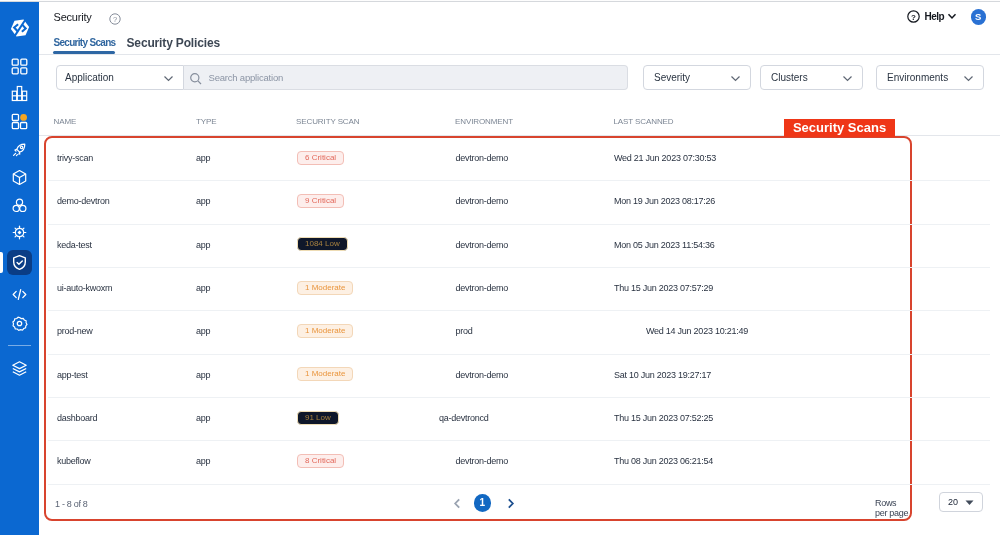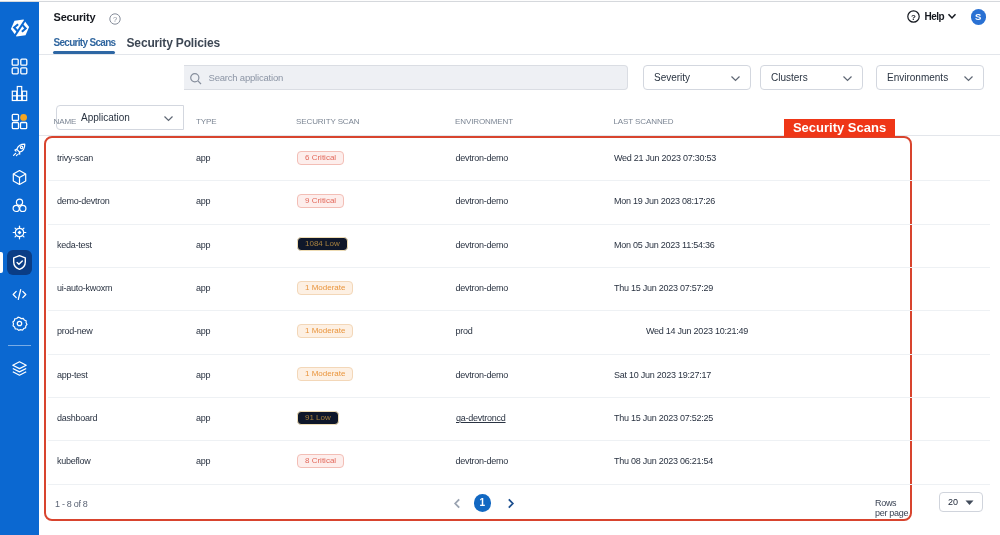--- a/index.html
+++ b/index.html
@@ -135,21 +135,21 @@
 
     <svg class="ic" style="top:357.5px;" width="17" height="17" viewBox="0 0 17 17">
       <g fill="none" stroke="#fff" stroke-width="1.25" stroke-linejoin="round">
         <path d="M8.5,1.8 L15.2,5.2 L8.5,8.6 L1.8,5.2 Z"></path>
         <path d="M1.8,8.5 L8.5,11.9 L15.2,8.5"></path>
         <path d="M1.8,11.8 L8.5,15.2 L15.2,11.8"></path>
       </g>
     </svg>
   </div>
 
-  <div class="abs" style="left:53.5px;top:12px;font-size:11px;font-weight:700;color:#16191f;letter-spacing:-0.2px;line-height:11px;">Security</div>
+  <div class="abs" style="left:53.5px;top:12px;font-size:11px;font-weight:400;color:#16191f;letter-spacing:-0.2px;line-height:11px;">Security</div>
   <svg class="abs" style="left:109px;top:13px;" width="12" height="12" viewBox="0 0 12 12">
     <circle cx="6" cy="6" r="5.2" fill="none" stroke="#878e9b" stroke-width="1"></circle>
     <text x="6" y="8.8" text-anchor="middle" font-size="7.5" fill="#878e9b" font-family="Liberation Sans">?</text>
   </svg>
 
   <svg class="abs" style="left:906.5px;top:10px;" width="13" height="13" viewBox="0 0 13 13">
     <circle cx="6.5" cy="6.5" r="5.7" fill="none" stroke="#14181f" stroke-width="1.2"></circle>
     <text x="6.5" y="9.6" text-anchor="middle" font-size="8" font-weight="bold" fill="#14181f" font-family="Liberation Sans">?</text>
   </svg>
   <div class="abs" style="left:924.5px;top:11.5px;font-size:10px;font-weight:700;color:#14181f;letter-spacing:-0.5px;line-height:10px;">Help</div>
@@ -157,21 +157,21 @@
     <path d="M1.5,1.2 L5,5 L8.5,1.2" fill="none" stroke="#14181f" stroke-width="1.5"></path>
   </svg>
   <div class="abs" style="left:970.5px;top:9px;width:15.5px;height:15.5px;border-radius:50%;background:#2a71d3;color:#fff;font-size:9.5px;font-weight:700;text-align:center;line-height:15.5px;">S</div>
 
   <div class="abs" style="left:53.5px;top:37.5px;font-size:10px;font-weight:700;color:#30669f;letter-spacing:-0.7px;line-height:10px;">Security Scans</div>
   <div class="abs" style="left:126.5px;top:38px;font-size:12px;font-weight:700;color:#3d4754;letter-spacing:-0.15px;line-height:10px;">Security Policies</div>
   <div class="abs" style="left:39px;top:54px;width:961px;height:1px;background:#e3e6eb;"></div>
   <div class="abs" style="left:53px;top:51px;width:62px;height:3px;background:#2e67a4;border-radius:2px;"></div>
 
   <div class="abs" style="left:184px;top:65px;width:444px;height:25px;border:1px solid #dadde3;border-left:none;border-radius:0 4px 4px 0;background:#eef0f4;"></div>
-  <div class="abs" style="left:56px;top:65px;width:128px;height:25px;border:1px solid #d3d7df;border-radius:4px 0 0 4px;background:#fff;font-size:10px;color:#2a3442;line-height:23px;padding-left:24px;margin-top:40px;">Application
+  <div class="abs" style="left:56px;top:65px;width:128px;height:25px;border:1px solid #d3d7df;border-radius:4px 0 0 4px;background:#fff;font-size:10px;color:#2a3442;line-height:23px;padding-left:8px;">Application
     <svg class="abs" style="right:9px;top:8.5px;" width="11" height="8" viewBox="0 0 11 8">
         <path d="M1.5,1.5 L5.5,5.5 L9.5,1.5" fill="none" stroke="#5f6774" stroke-width="1.2"></path>
       </svg>
   </div>
   <svg class="abs" style="left:189px;top:72px;" width="14" height="14" viewBox="0 0 14 14">
     <circle cx="5.8" cy="5.8" r="4.1" fill="none" stroke="#868e9c" stroke-width="1.2"></circle>
     <path d="M8.9,8.9 L12,12" stroke="#868e9c" stroke-width="1.2"></path>
   </svg>
   <div class="abs" style="left:208.5px;top:65px;font-size:9.5px;letter-spacing:-0.2px;color:#8c95a5;line-height:25px;">Search application</div>
 
@@ -246,21 +246,21 @@
       <div class="cell" style="left:148px;">app</div>
       <span class="chip mod">1 Moderate</span>
       <div class="cell" style="left:407.5px;">devtron-demo</div>
       <div class="cell date" style="left:566px;">Sat 10 Jun 2023 19:27:17</div>
     </div>
     <div class="sep" style="top:259px;"></div>
     <div class="row" style="top:259px;">
       <div class="cell" style="left:9px;">dashboard</div>
       <div class="cell" style="left:148px;">app</div>
       <span class="chip low">91 Low</span>
-      <div class="cell" style="left:408px;text-decoration:underline;">qa-devtroncd</div>
+      <div class="cell" style="left:391px;">qa-devtroncd</div>
       <div class="cell date" style="left:566px;">Thu 15 Jun 2023 07:52:25</div>
     </div>
     <div class="sep" style="top:302.3px;"></div>
     <div class="row" style="top:302.3px;">
       <div class="cell" style="left:9px;">kubeflow</div>
       <div class="cell" style="left:148px;">app</div>
       <span class="chip crit">8 Critical</span>
       <div class="cell" style="left:407.5px;">devtron-demo</div>
       <div class="cell date" style="left:566px;">Thu 08 Jun 2023 06:21:54</div>
     </div>

